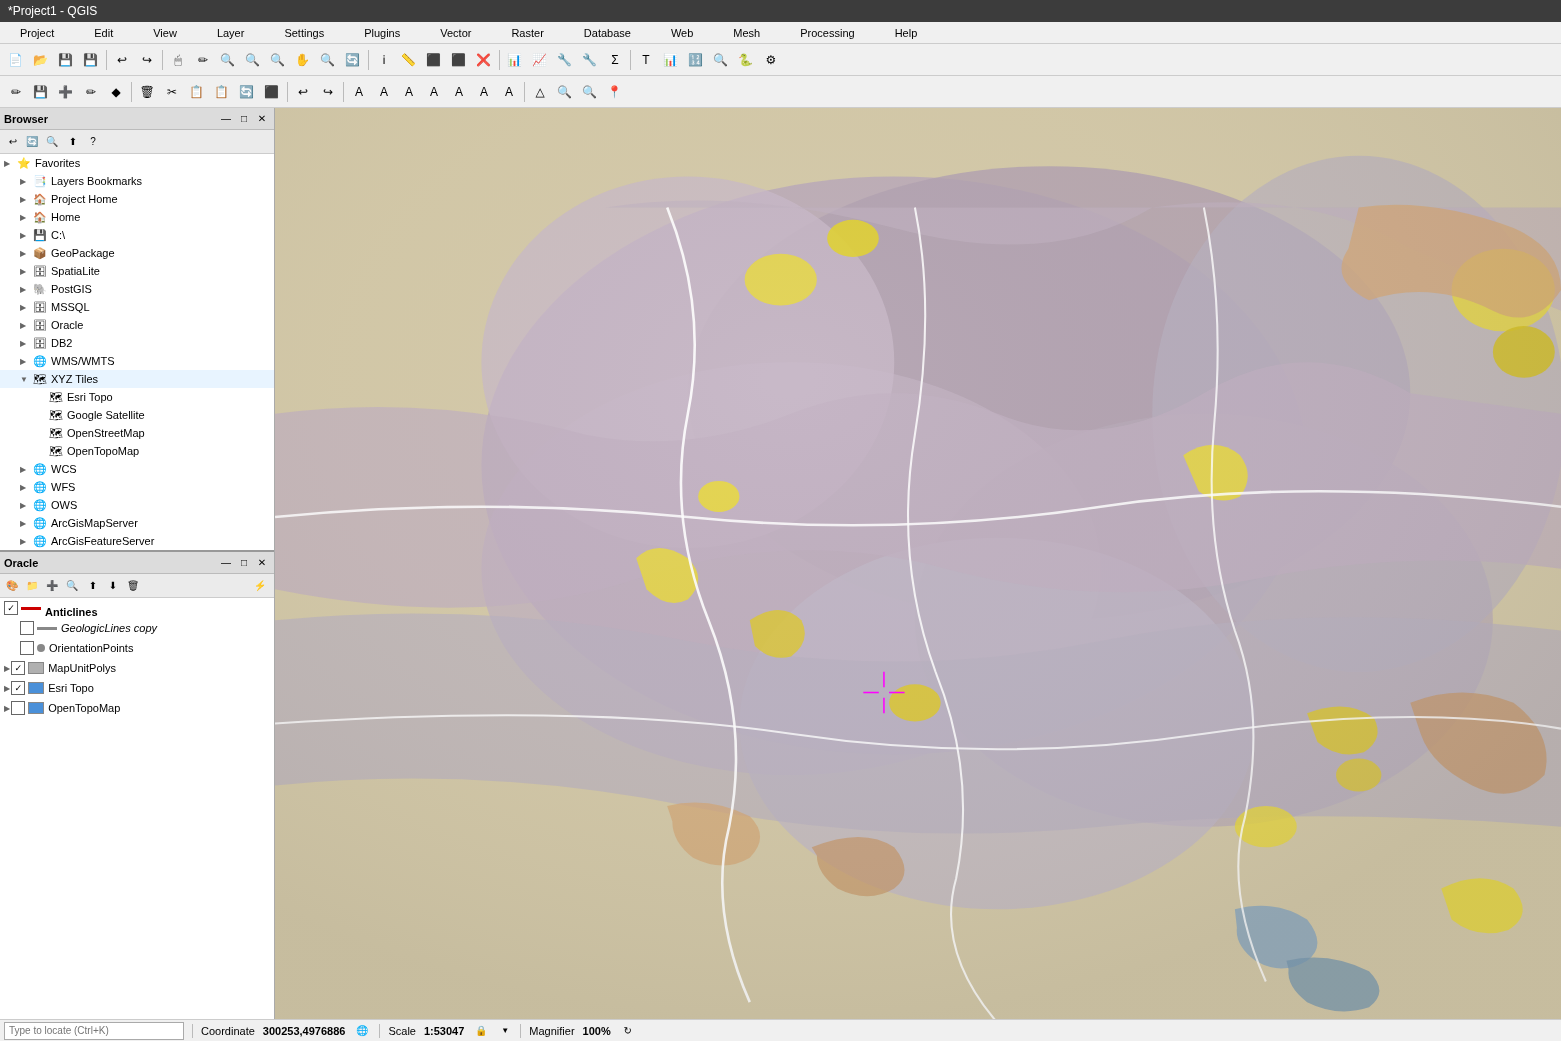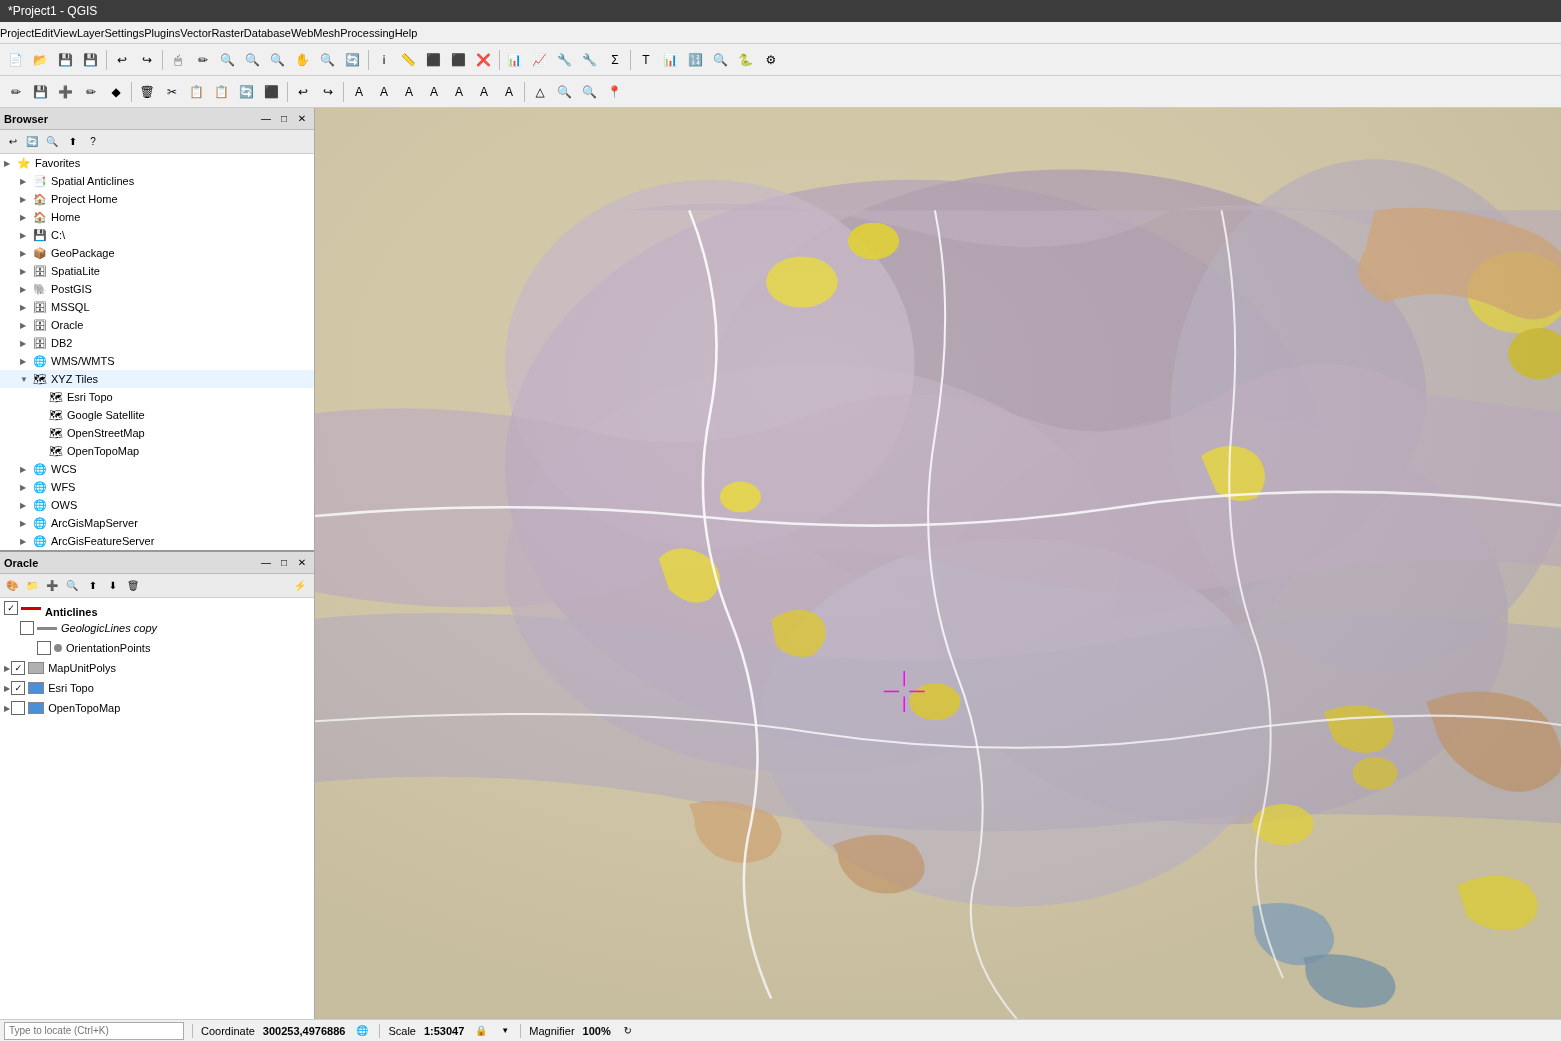--- a/index.html
+++ b/index.html
@@ -18,21 +18,21 @@
     
     
     #menubar {
       height: 22px;
       background: #f0f0f0;
       display: flex;
       align-items: center;
       border-bottom: 1px solid #ccc;
     }
     #menubar span {
-      padding: 2px 0;
+      padding: 2px 20px;
       cursor: pointer;
       font-size: 11px;
     }
     
     
     .toolbar {
       height: 32px;
       background: #f0f0f0;
       display: flex;
       align-items: center;
@@ -70,21 +70,21 @@
     }
     
     
     #main {
       display: flex;
       height: calc(1041px - 22px - 22px - 32px - 32px - 22px);
     }
     
     
     #left-panel {
-      width: 315px;
+      width: 275px;
       display: flex;
       flex-direction: column;
       border-right: 1px solid #aaa;
       background: #fde047;
     }
     
     
     #browser-panel {
       flex: 0 0 380px;
       border-bottom: 2px solid #999;
@@ -366,21 +366,21 @@
 
         <div class="tree-item indent1">
           <span class="tree-arrow">▶</span>
           <span class="tree-icon">⭐</span>
           <span>Favorites</span>
         </div>
 
         <div class="tree-item indent2">
           <span class="tree-arrow">▶</span>
           <span class="tree-icon">📑</span>
-          <span>Spatial Anticlines</span>
+          <span>Layers Bookmarks</span>
         </div>
 
         <div class="tree-item indent2">
           <span class="tree-arrow">▶</span>
           <span class="tree-icon">🏠</span>
           <span>Project Home</span>
         </div>
 
         <div class="tree-item indent2">
           <span class="tree-arrow">▶</span>
@@ -526,21 +526,21 @@
           <div style="width:20px;height:3px;background:#cc0000;margin-right:4px;border:none;"></div>
           <span style="font-weight:bold;margin-top:8px;">Anticlines</span>
         </div>
 
         <div class="layer-item" style="padding-left: 20px;">
           <div class="layer-check" style="border:1px solid #666; background:#fff;">&nbsp;</div>
           <div style="width:20px;height:3px;background:#888;margin-right:4px;"></div>
           <span style="font-style:italic;">GeologicLines copy</span>
         </div>
 
-        <div class="layer-item" style="padding-left: 37px;">
+        <div class="layer-item" style="padding-left: 20px;">
           <div class="layer-check" style="border:1px solid #666; background:#fff;">&nbsp;</div>
           <div style="width:8px;height:8px;background:#888;border-radius:50%;margin-right:4px;"></div>
           <span>OrientationPoints</span>
         </div>
 
         <div class="layer-item" style="padding-left: 4px;">
           <span style="font-size:8px;color:#666;margin-right:1px;">▶</span>
           <div class="layer-check checked" style="border:1px solid #666; background:#fff;">✓</div>
           <div style="width:16px;height:12px;background:#b0b0b0;border:1px solid #888;margin-right:4px;"></div>
           <span>MapUnitPolys</span>

